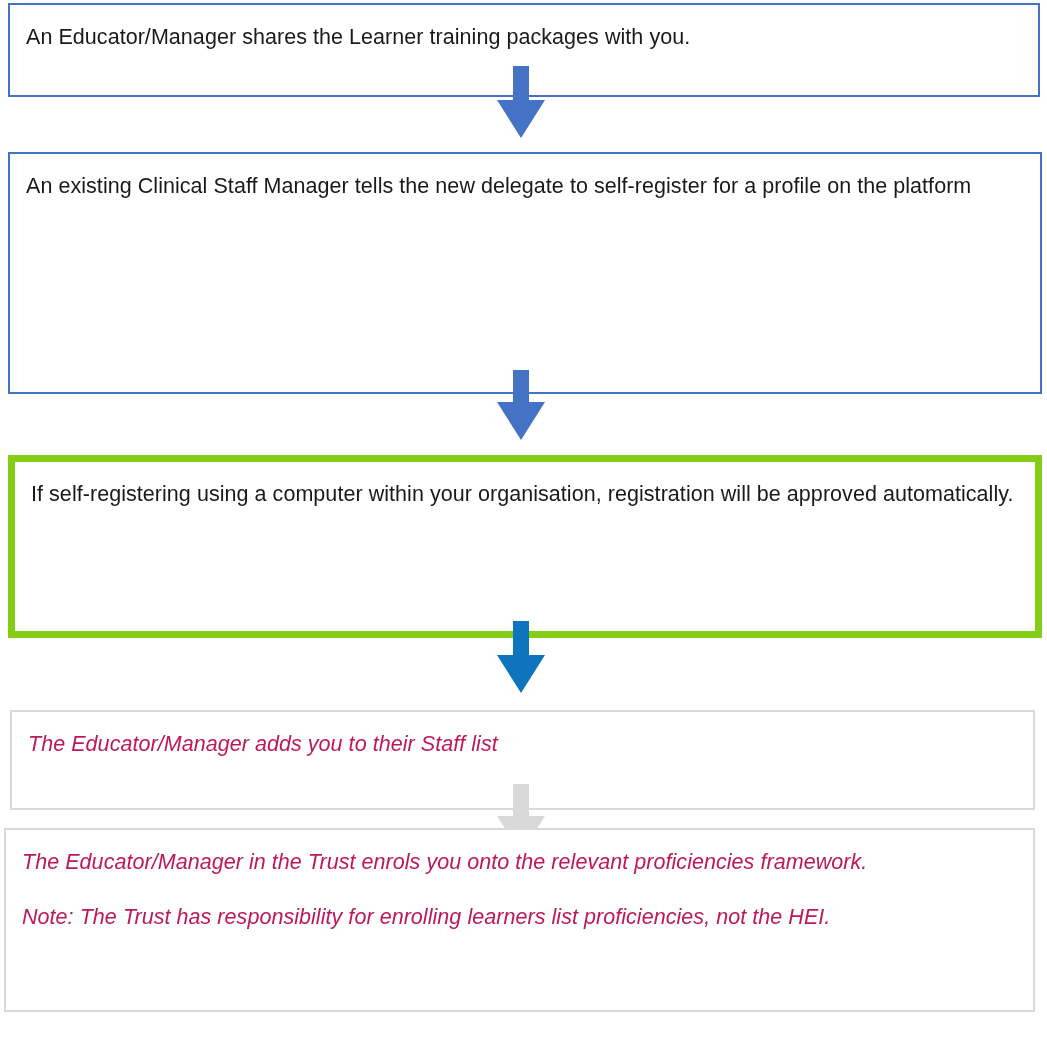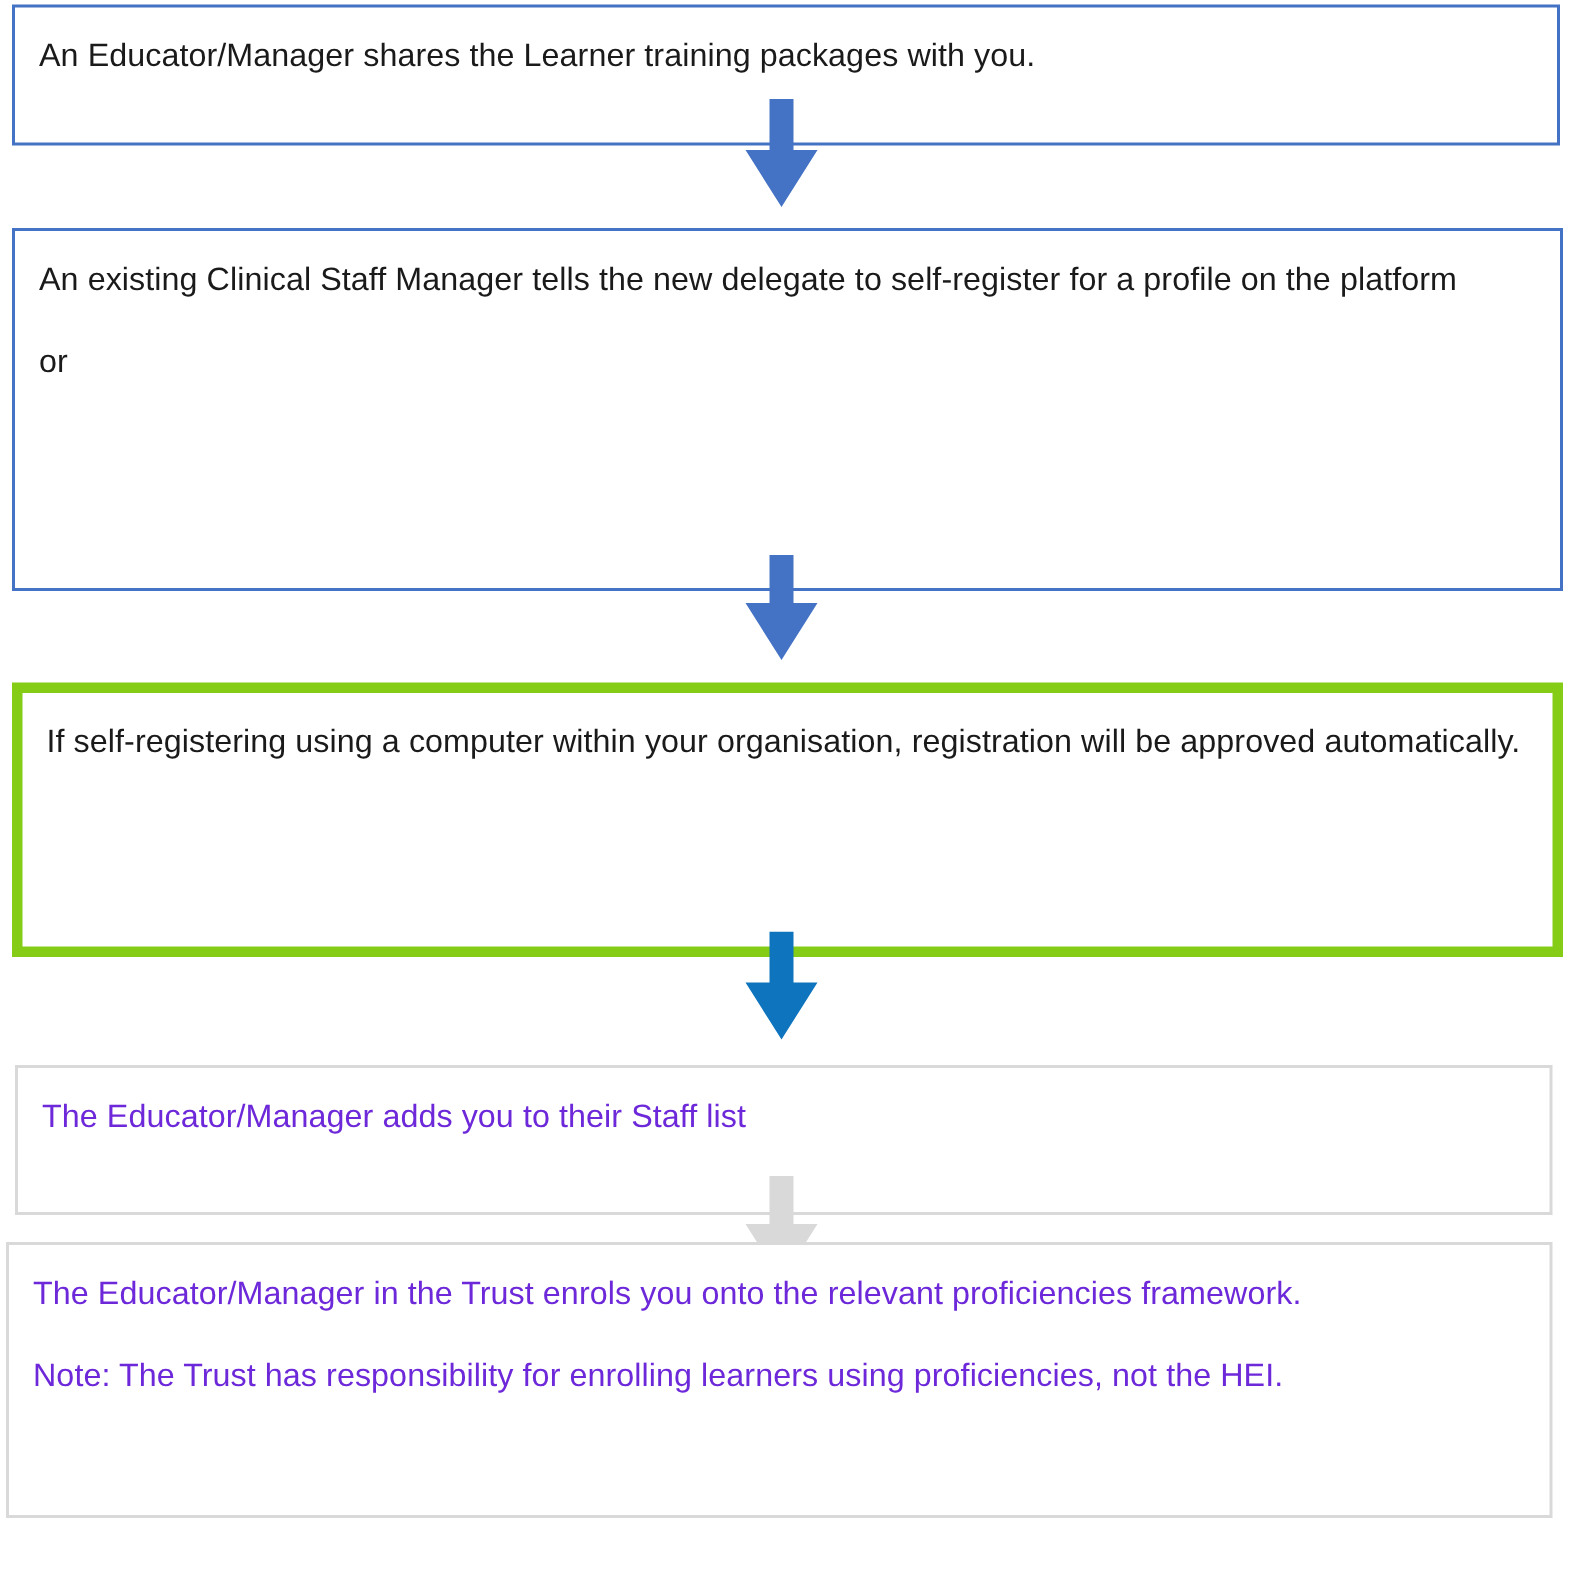--- a/index.html
+++ b/index.html
@@ -44,21 +44,22 @@
     border: 2px solid #4472c4;
   }
   .node.blue-strong {
     border: 7px solid #84cc16;
   }
   
   .node.grey {
     border: 2px solid #d9d9d9;
   }
   .node.grey .para {
-    color: #6d28d9;
+    color: #be185d;
+    font-style: italic;
   }
 
   
   #node-1 { left: 8px;  top: 3px;   width: 1032px; height: 94px; }
   #node-2 { left: 8px;  top: 152px; width: 1034px; height: 242px; }
   #node-3 { left: 8px;  top: 455px; width: 1034px; height: 183px; }
   #node-4 { left: 10px; top: 710px; width: 1025px; height: 100px; }
   #node-5 { left: 4px;  top: 828px; width: 1031px; height: 184px; }
 
   
@@ -85,21 +86,20 @@
 
   <div class="arrow" id="arrow-1">
     <svg viewBox="0 0 64 76" preserveAspectRatio="none" aria-hidden="true">
       <polygon points="24,0 40,0 40,34 56,34 32,72 8,34 24,34" fill="#4472C4"></polygon>
     </svg>
   </div>
 
   <div class="node blue-soft" id="node-2">
     <div class="node-body">
       <p class="para">An existing Clinical Staff Manager tells the new delegate to self-register for a profile on the platform</p>
-      <p class="para">or</p>
     </div>
   </div>
 
   <div class="arrow" id="arrow-2">
     <svg viewBox="0 0 64 74" preserveAspectRatio="none" aria-hidden="true">
       <polygon points="24,0 40,0 40,32 56,32 32,70 8,32 24,32" fill="#4472C4"></polygon>
     </svg>
   </div>
 
   <div class="node blue-strong" id="node-3">
@@ -122,17 +122,17 @@
 
   <div class="arrow" id="arrow-4">
     <svg viewBox="0 0 64 74" preserveAspectRatio="none" aria-hidden="true">
       <polygon points="24,0 40,0 40,32 56,32 32,70 8,32 24,32" fill="#D9D9D9"></polygon>
     </svg>
   </div>
 
   <div class="node grey" id="node-5">
     <div class="node-body">
       <p class="para">The Educator/Manager in the Trust enrols you onto the relevant proficiencies framework.</p>
-      <p class="para">Note: The Trust has responsibility for enrolling learners using proficiencies, not the HEI.</p>
+      <p class="para">Note: The Trust has responsibility for enrolling learners list proficiencies, not the HEI.</p>
     </div>
   </div>
 
 </div>
 
 </body></html>

